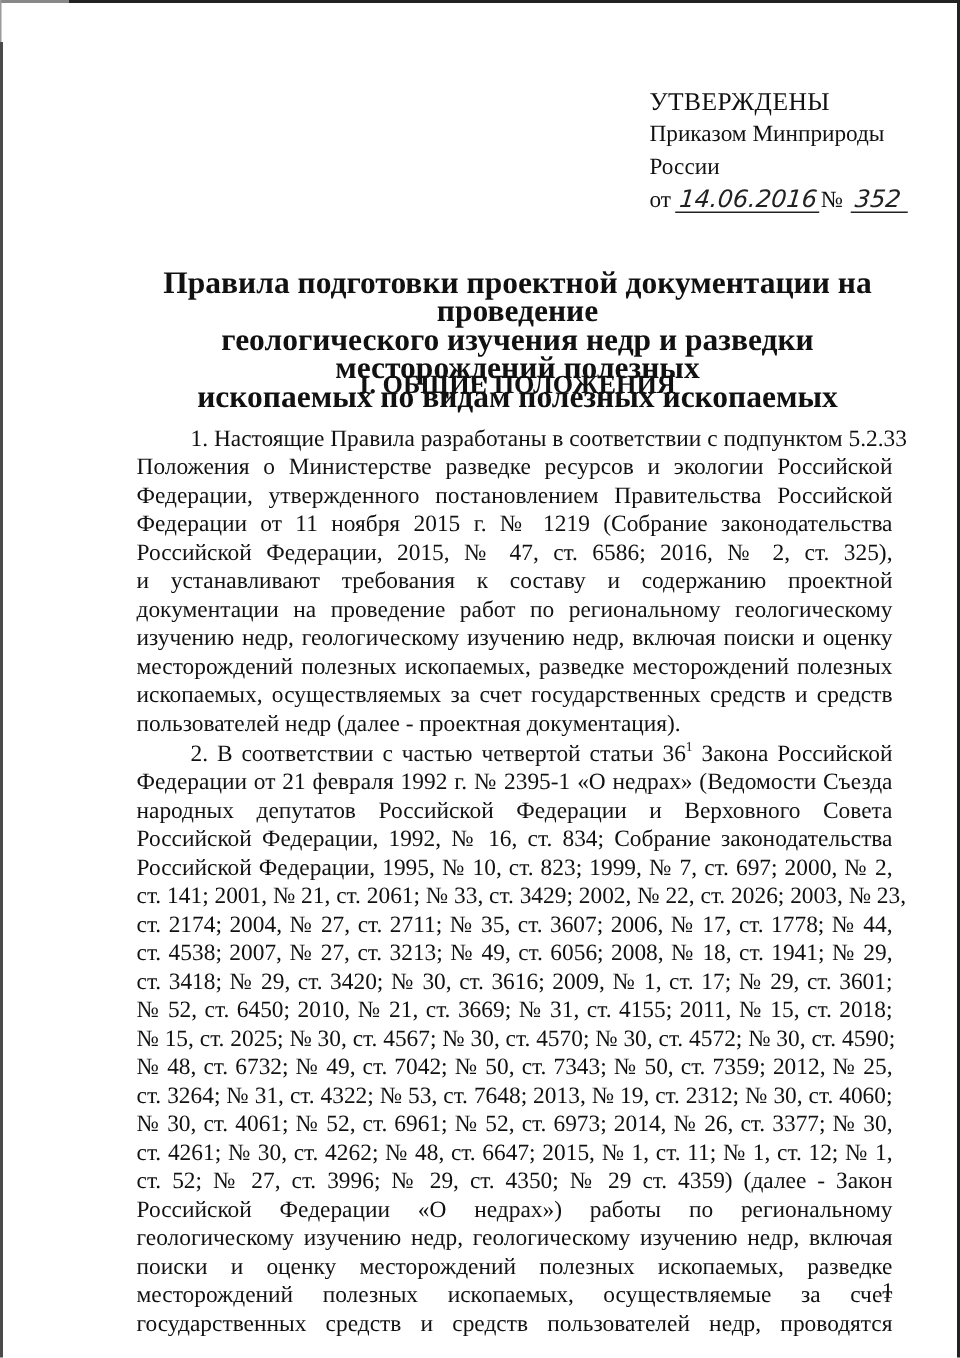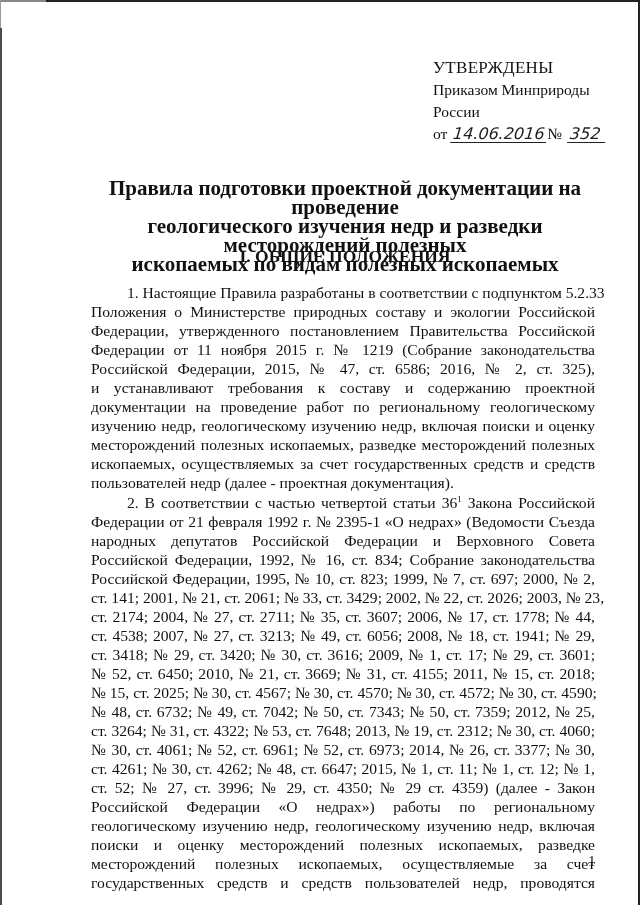--- a/index.html
+++ b/index.html
@@ -145,21 +145,21 @@
   <div class="doc-title">
     <div>Правила подготовки проектной документации на проведение</div>
     <div>геологического изучения недр и разведки месторождений полезных</div>
     <div>ископаемых по видам полезных ископаемых</div>
   </div>
 
   <div class="section-heading">I. ОБЩИЕ ПОЛОЖЕНИЯ</div>
 
   <div class="body-text">
     <span class="line indent">1. Настоящие Правила разработаны в соответствии с подпунктом 5.2.33</span>
-    <span class="line">Положения о Министерстве природных составу и экологии Российской</span>
+    <span class="line">Положения о Министерстве разведке ресурсов и экологии Российской</span>
     <span class="line">Федерации, утвержденного постановлением Правительства Российской</span>
     <span class="line">Федерации от 11 ноября 2015 г. № 1219 (Собрание законодательства</span>
     <span class="line">Российской Федерации, 2015, № 47, ст. 6586; 2016, № 2, ст. 325),</span>
     <span class="line">и устанавливают требования к составу и содержанию проектной</span>
     <span class="line">документации на проведение работ по региональному геологическому</span>
     <span class="line">изучению недр, геологическому изучению недр, включая поиски и оценку</span>
     <span class="line">месторождений полезных ископаемых, разведке месторождений полезных</span>
     <span class="line">ископаемых, осуществляемых за счет государственных средств и средств</span>
     <span class="line last">пользователей недр (далее - проектная документация).</span>
     <span class="line indent"><span>2. В соответствии с частью четвертой статьи 36</span><sup>1</sup><span> Закона Российской</span></span>

